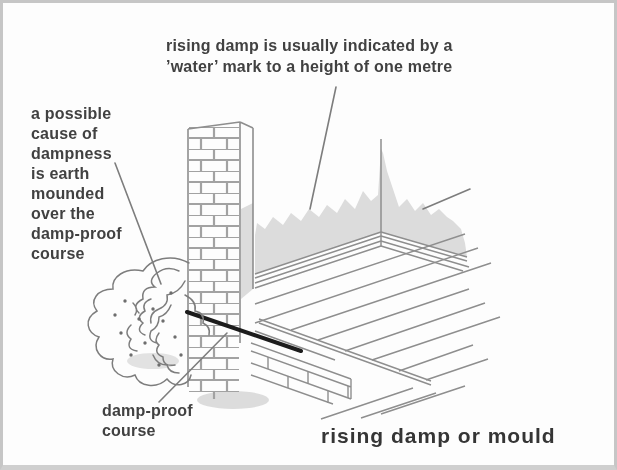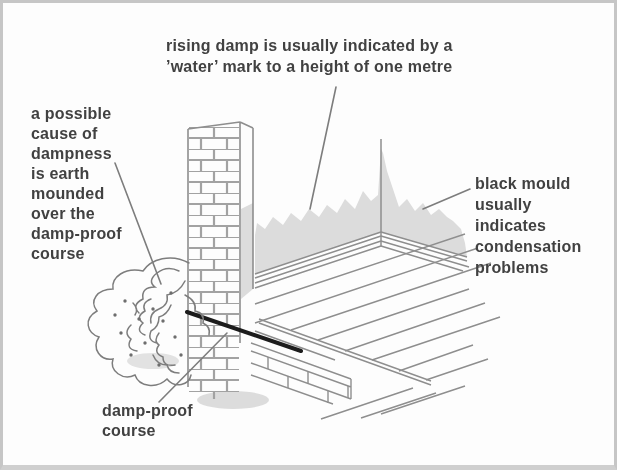--- a/index.html
+++ b/index.html
@@ -139,21 +139,17 @@
   <div class="label label-top">rising damp is usually indicated by a
 ’water’ mark to a height of one metre</div>
   <div class="label label-left">a possible
 cause of
 dampness
 is earth
 mounded
 over the
 damp-proof
 course</div>
-  <div class="label label-right">black mould
-usually
-indicates
-condensation
-problems</div>
   <div class="label label-dpc">damp-proof
 course</div>
+  <div class="caption">rising damp or mould</div>
 
 </div>
 
 </body></html>

